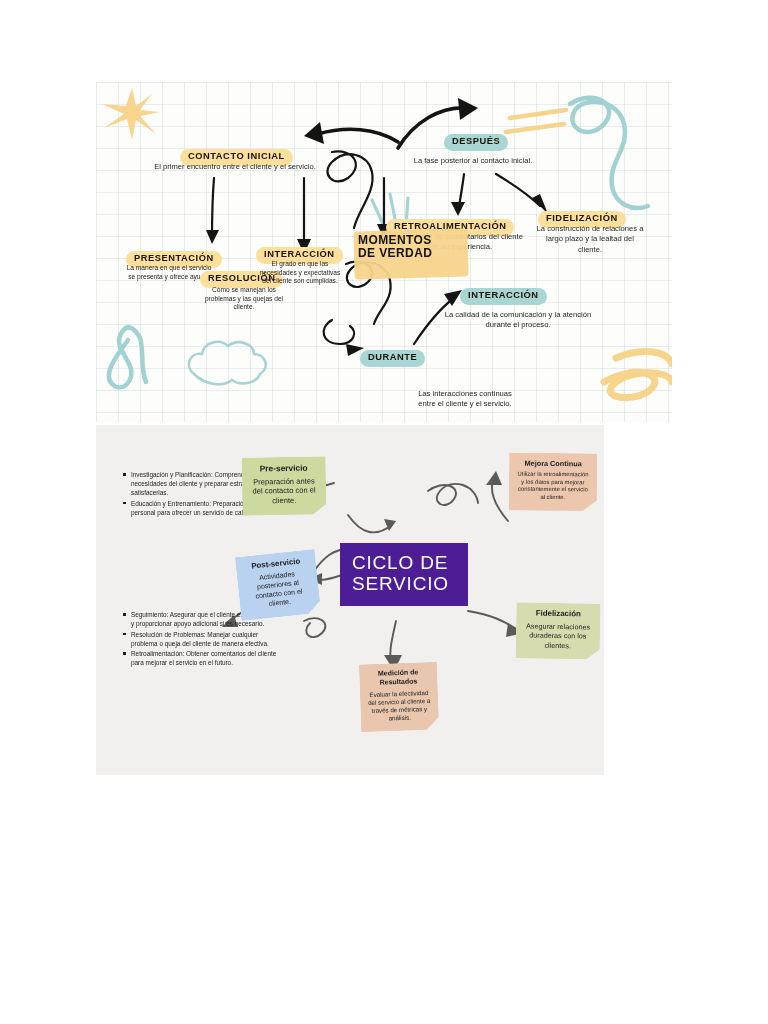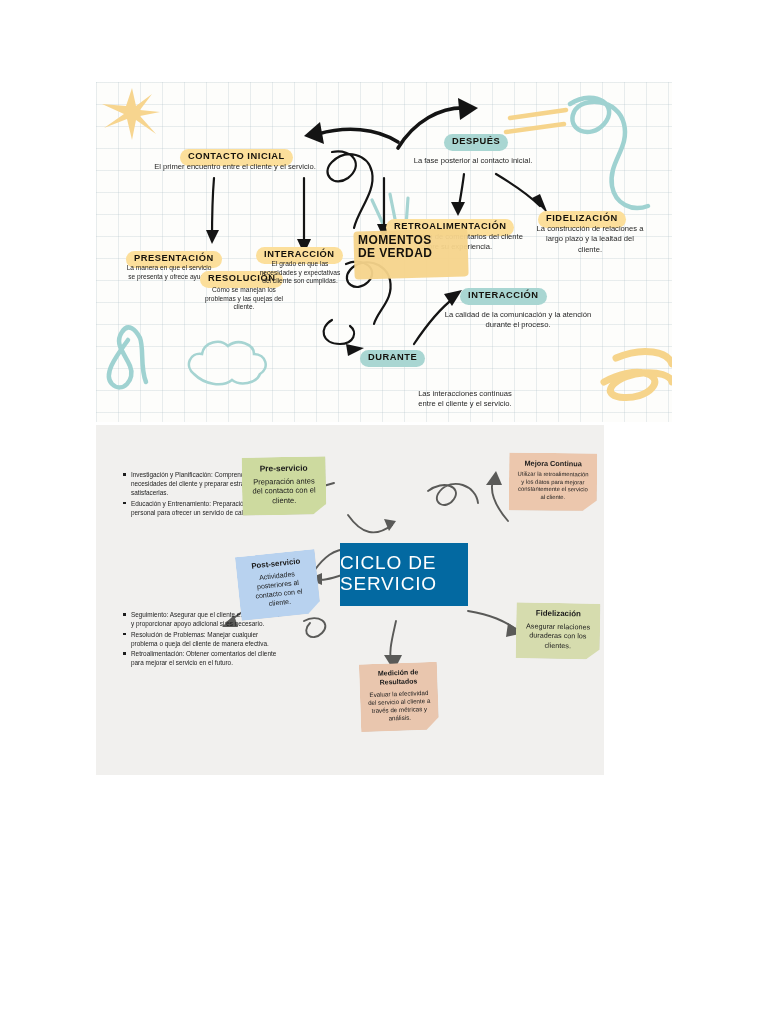--- a/index.html
+++ b/index.html
@@ -47,23 +47,23 @@
         clip-path:polygon(0 0, 100% 0, 100% 82%, 84% 100%, 0 100%);
         box-shadow:1px 1px 2px rgba(0,0,0,.10);}
   .note .ntitle{font-weight:700;display:block;margin-bottom:3px;}
   .note .nbody{display:block;}
   .note.green{background:#cdda9f;}
   .note.blue{background:#b8d2ef;}
   .note.peach{background:#ecc7ad;}
   .note.peach2{background:#e9c6ae;}
   .note.sage{background:#d6dcae;}
 
-  #ciclo-box{position:absolute;background:#0369a1;color:#ffffff;
+  #ciclo-box{position:absolute;background:#4c1d95;color:#ffffff;
     font-size:19px;font-weight:400;letter-spacing:.8px;line-height:1.12;
-    padding:9px 0 11px;box-sizing:border-box;}
+    padding:9px 12px 11px;box-sizing:border-box;}
 
   .bullets{position:absolute;font-size:6.4px;line-height:1.42;color:#1d1d1d;
            margin:0;padding-left:9px;list-style:none;}
   .bullets li{position:relative;margin-bottom:1.5px;}
   .bullets li:before{content:"";position:absolute;left:-8px;top:3px;
     width:2.6px;height:2.6px;background:#1d1d1d;}
 </style>
 </head>
 <body>
 

